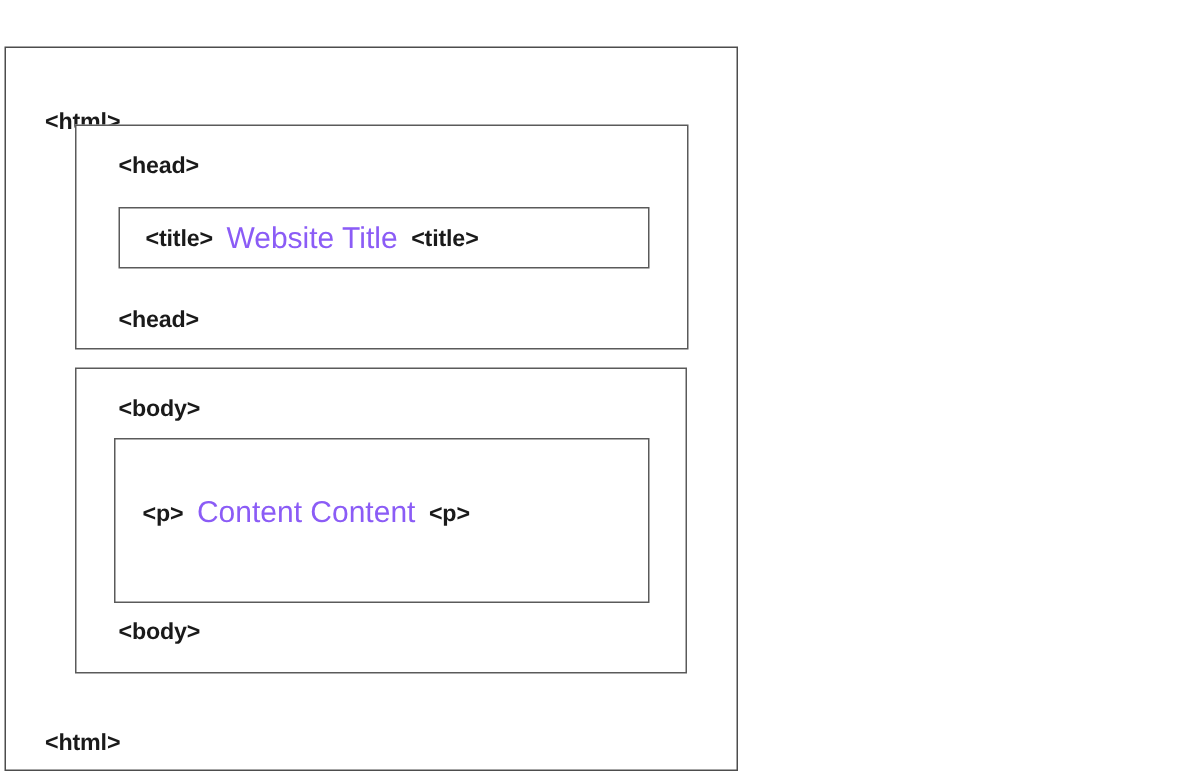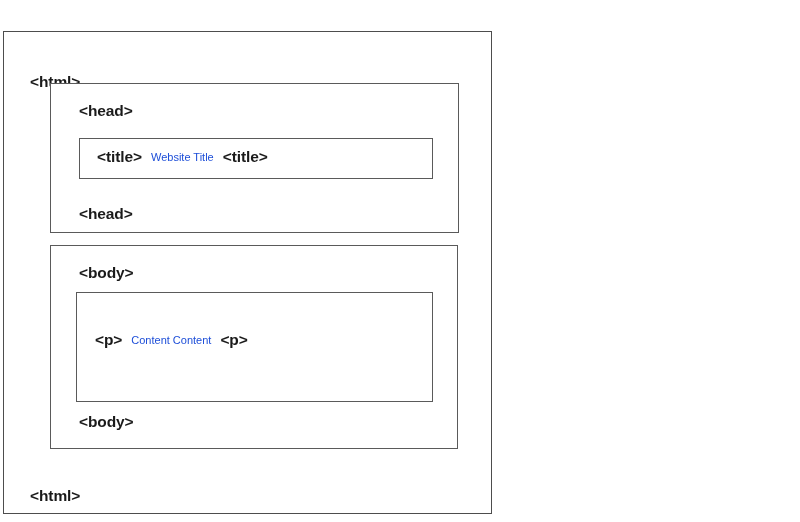--- a/index.html
+++ b/index.html
@@ -133,24 +133,24 @@
     top: 38px;
   }
 
   .tag {
     font-weight: bold;
     letter-spacing: -0.1px;
   }
 
   .content-text {
     font-weight: normal;
-    color: #1d4ed8;
+    color: #8b5cf6;
     margin-left: 9px;
     margin-right: 9px;
-    font-size: 11px;
+    font-size: 20px;
   }
 </style>
 </head>
 <body>
 
 <div class="canvas">
 
   <div class="box box-html">
 
     <span class="label label-html-open">&lt;html&gt;</span>

